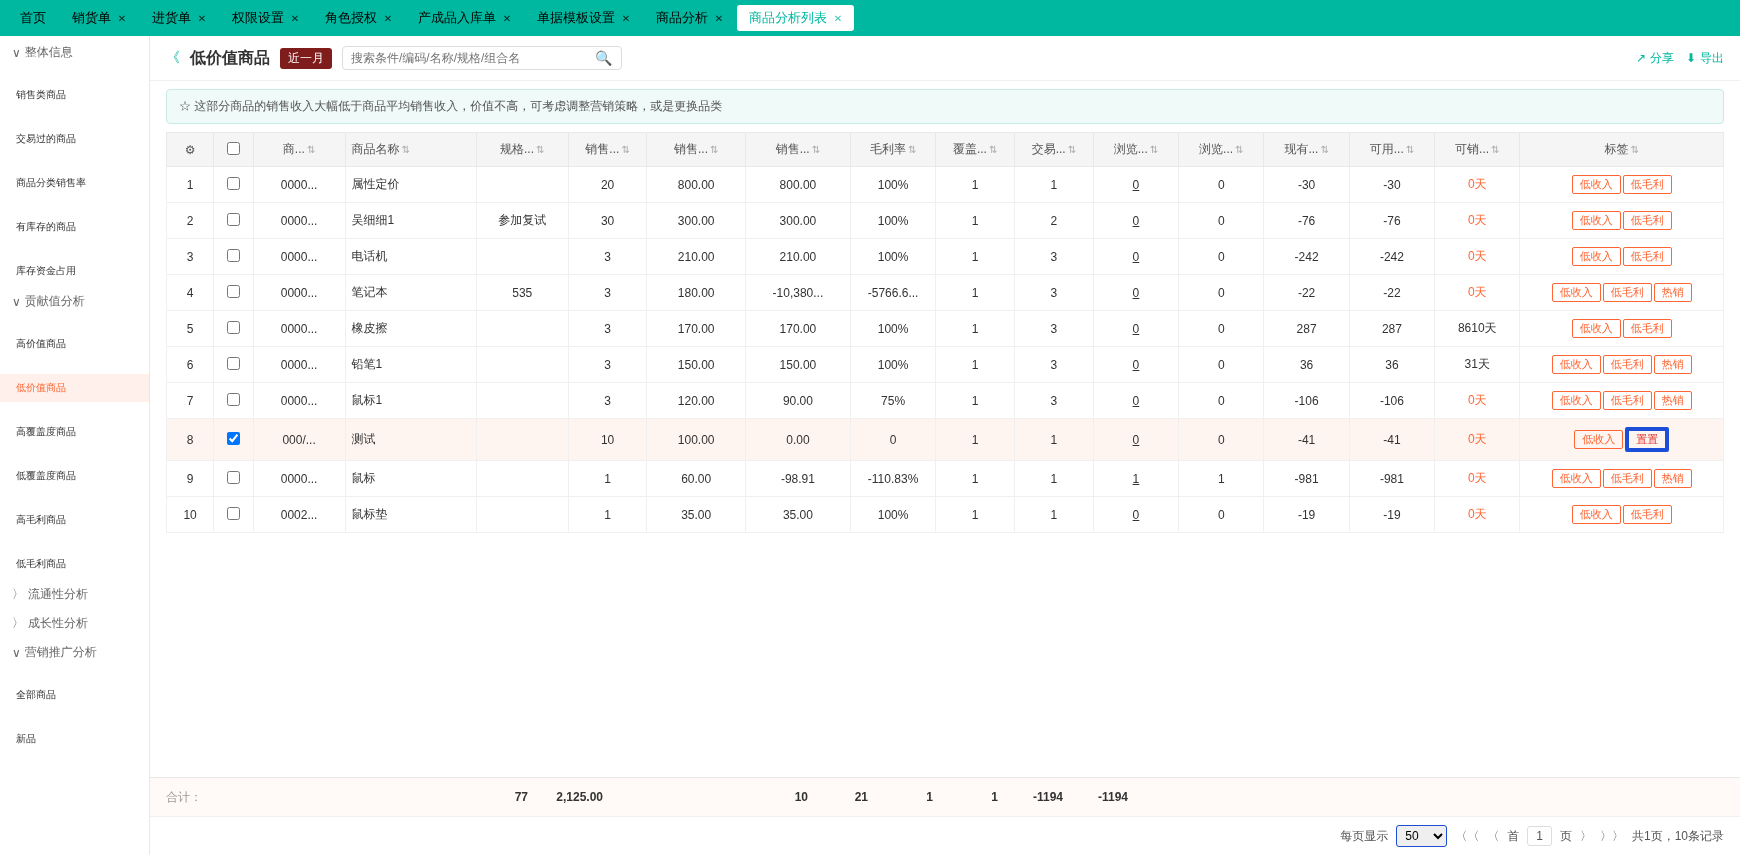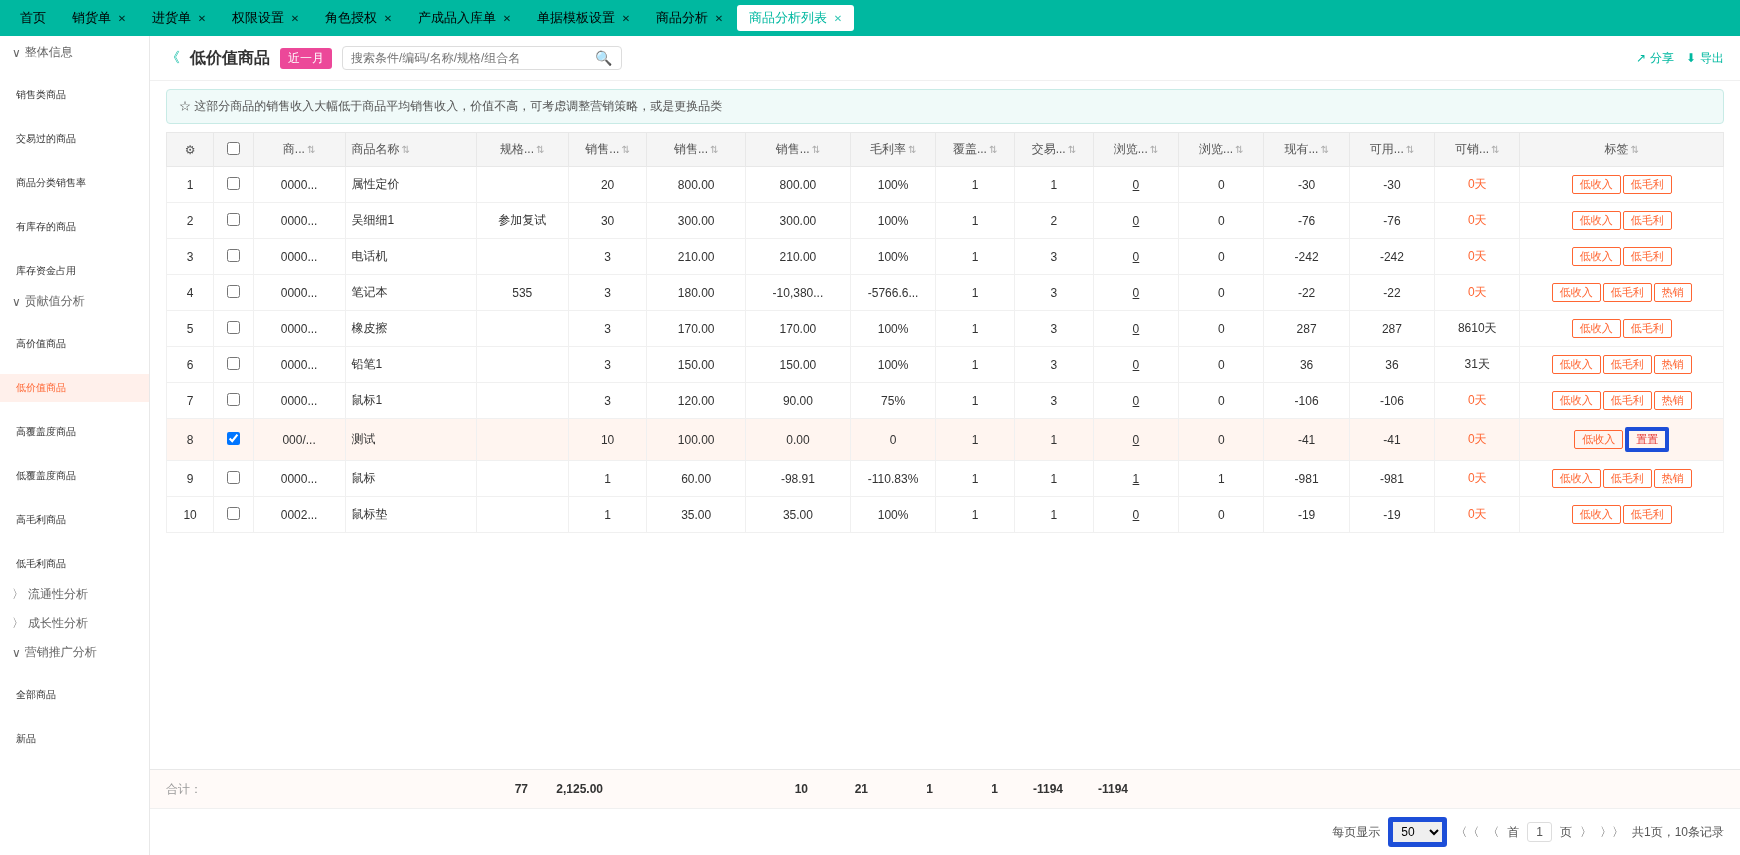--- a/index.html
+++ b/index.html
@@ -82,21 +82,21 @@
       padding: 10px 16px;
       gap: 10px;
       border-bottom: 1px solid #f0f0f0;
     }
     .page-title {
       font-size: 16px;
       font-weight: bold;
       color: #333;
     }
     .time-badge {
-      background: #ec4899;
+      background: #7f1d1d;
       color: #fff;
       padding: 2px 8px;
       border-radius: 3px;
       font-size: 12px;
       cursor: pointer;
     }
     .search-box {
       display: flex;
       align-items: center;
       border: 1px solid #ddd;
@@ -206,21 +206,21 @@
       display: flex;
       align-items: center;
       justify-content: flex-end;
       padding: 8px 16px;
       gap: 8px;
       border-top: 1px solid #f0f0f0;
       font-size: 12px;
       color: #555;
     }
     .pagination select {
-      border: 5px solid #1d4ed8;
+      border: 1px solid #1d4ed8;
       border-radius: 3px;
       padding: 2px 4px;
       font-size: 12px;
     }
     .pagination .page-num {
       border: 1px solid #ddd;
       border-radius: 3px;
       padding: 2px 8px;
     }
 

